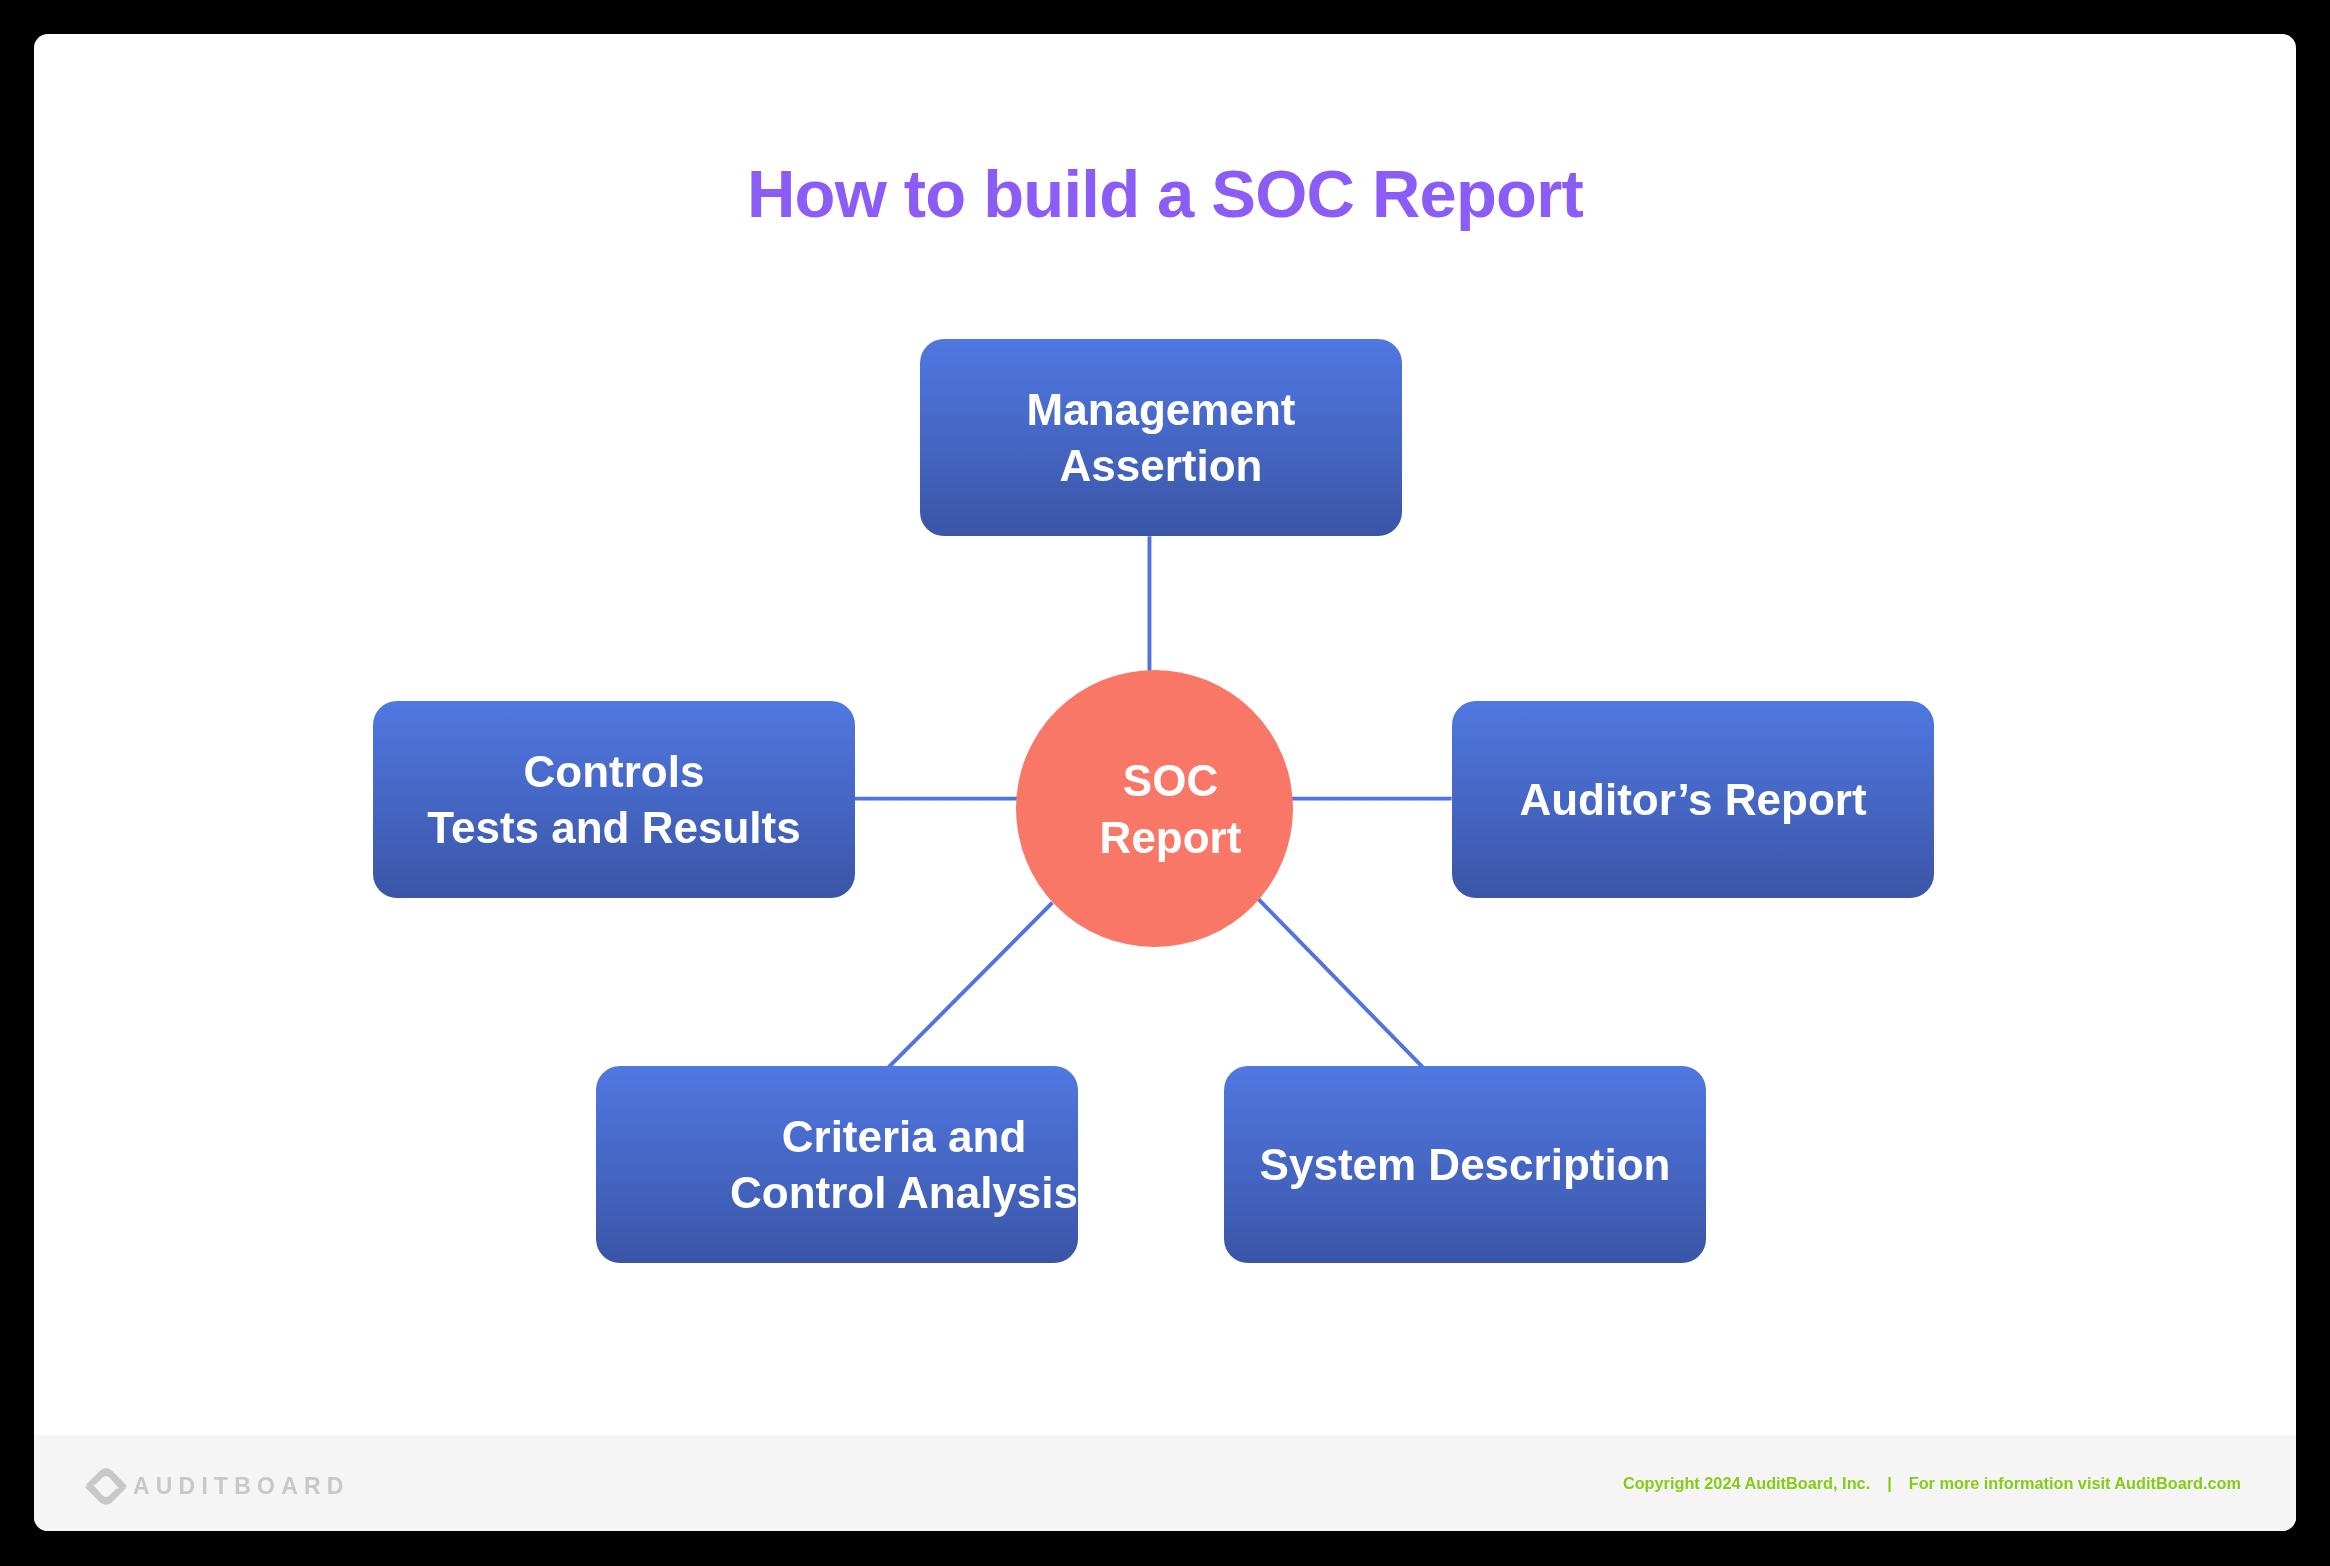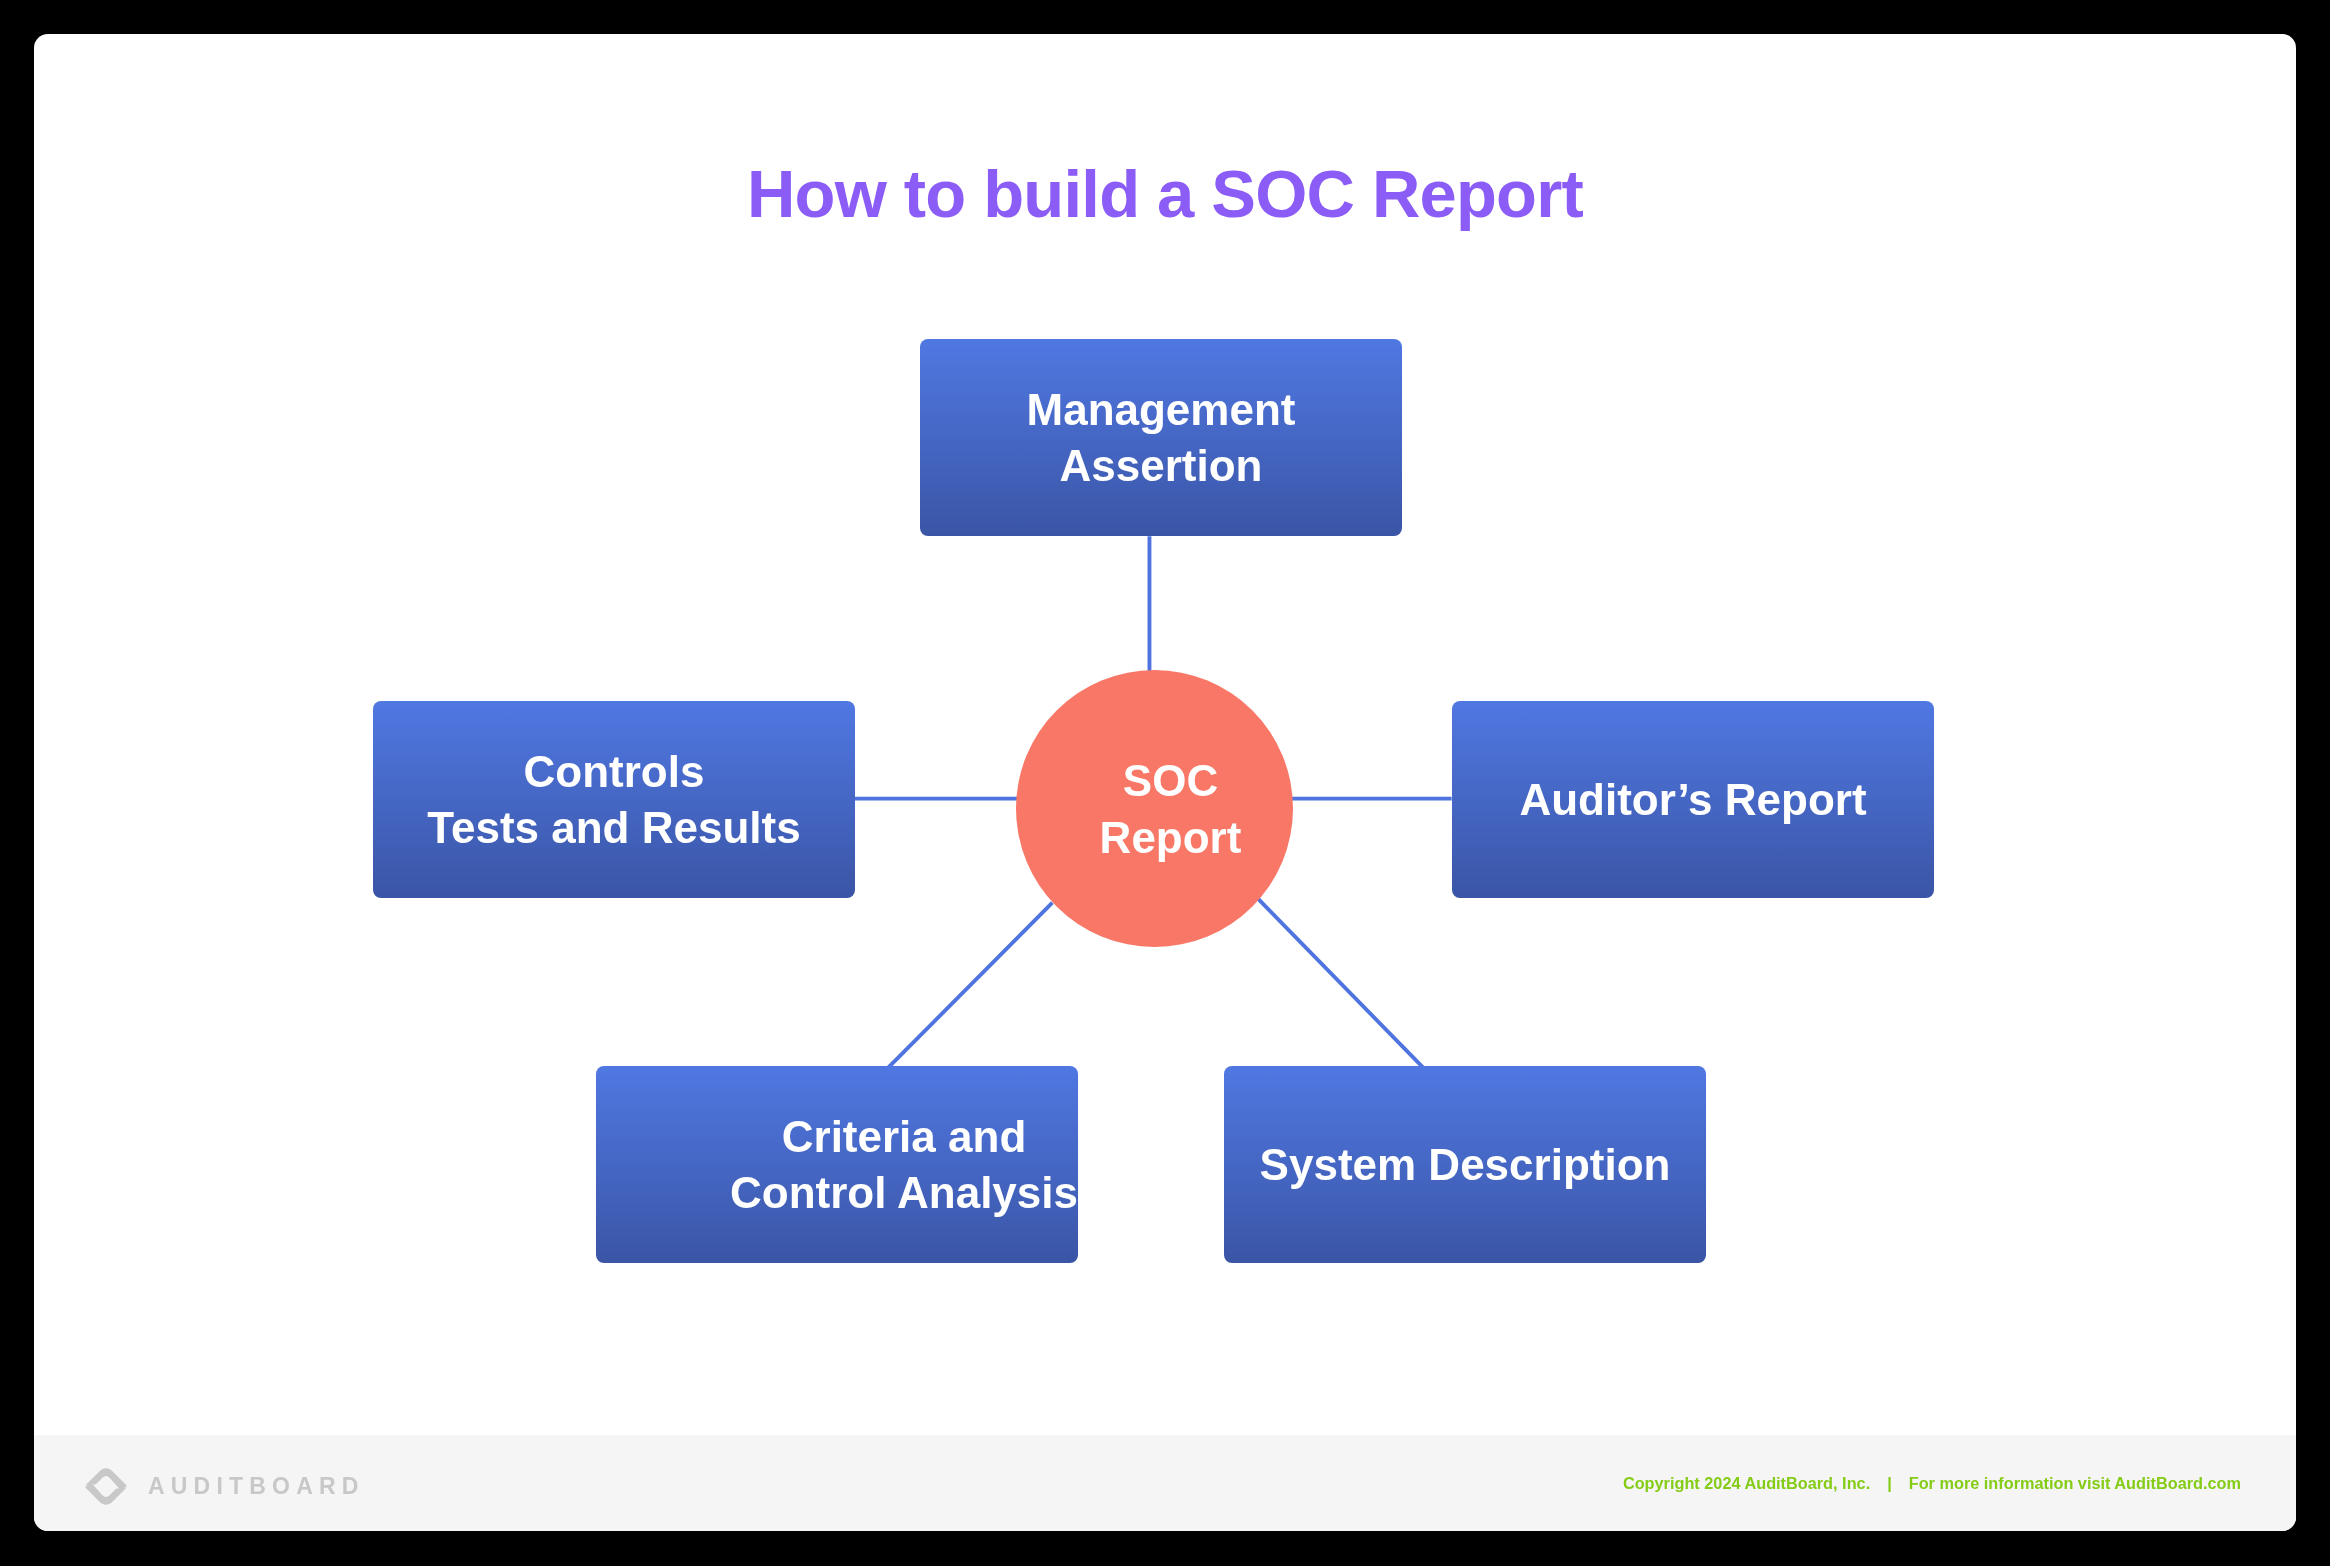--- a/index.html
+++ b/index.html
@@ -3,32 +3,32 @@
 <meta charset="utf-8">
 <style>
   html, body { margin:0; padding:0; }
   body { width:2330px; height:1567px; background:#000; position:relative; overflow:hidden;
          font-family:"Liberation Sans", sans-serif; }
   .card { position:absolute; left:34px; top:34px; width:2262px; height:1497px; background:#fff;
           border-radius:14px; overflow:hidden; }
   .title { position:absolute; left:0; width:2330px; top:155px; text-align:center; font-size:67px;
            font-weight:bold; color:#8b5cf6; letter-spacing:-0.8px; }
   svg.lines { position:absolute; left:0; top:0; }
-  .node { position:absolute; width:482px; height:197px; border-radius:8px;
+  .node { position:absolute; width:482px; height:197px; border-radius:24px;
           background:linear-gradient(to bottom, #5078e2 0%, #3a55a6 100%);
           display:flex; align-items:center; justify-content:center; text-align:center;
           color:#fff; font-weight:bold; font-size:44px; line-height:56px; box-sizing:border-box; }
   .node span { white-space:pre-line; }
   .hub { position:absolute; left:1016px; top:670px; width:277px; height:277px; border-radius:50%;
          background:#f87766; color:#fff; font-weight:bold; font-size:44px; line-height:57px;
          display:flex; align-items:center; justify-content:center; text-align:center; }
   .hub span { white-space:pre-line;margin-left:32px; }
   .footer { position:absolute; left:34px; top:1435px; width:2262px; height:96px; background:#f5f5f5;
             border-radius:0 0 14px 14px; }
-  .logo { position:absolute; left:82px; top:1467px; display:flex; align-items:center; gap:18px; }
+  .logo { position:absolute; left:82px; top:1467px; display:flex; align-items:center; gap:3px; }
   .logo-text { font-size:23px; font-weight:bold; letter-spacing:6.2px; color:#c8c8c8; }
   .copyright { position:absolute; right:89px; top:1474px; font-size:16.3px; font-weight:bold; color:#84cc16; }
   .copyright .sep { margin:0 17px; }
 </style>
 </head>
 <body>
 
 <div class="card"></div>
 
 <div class="title">How to build a SOC Report</div>

